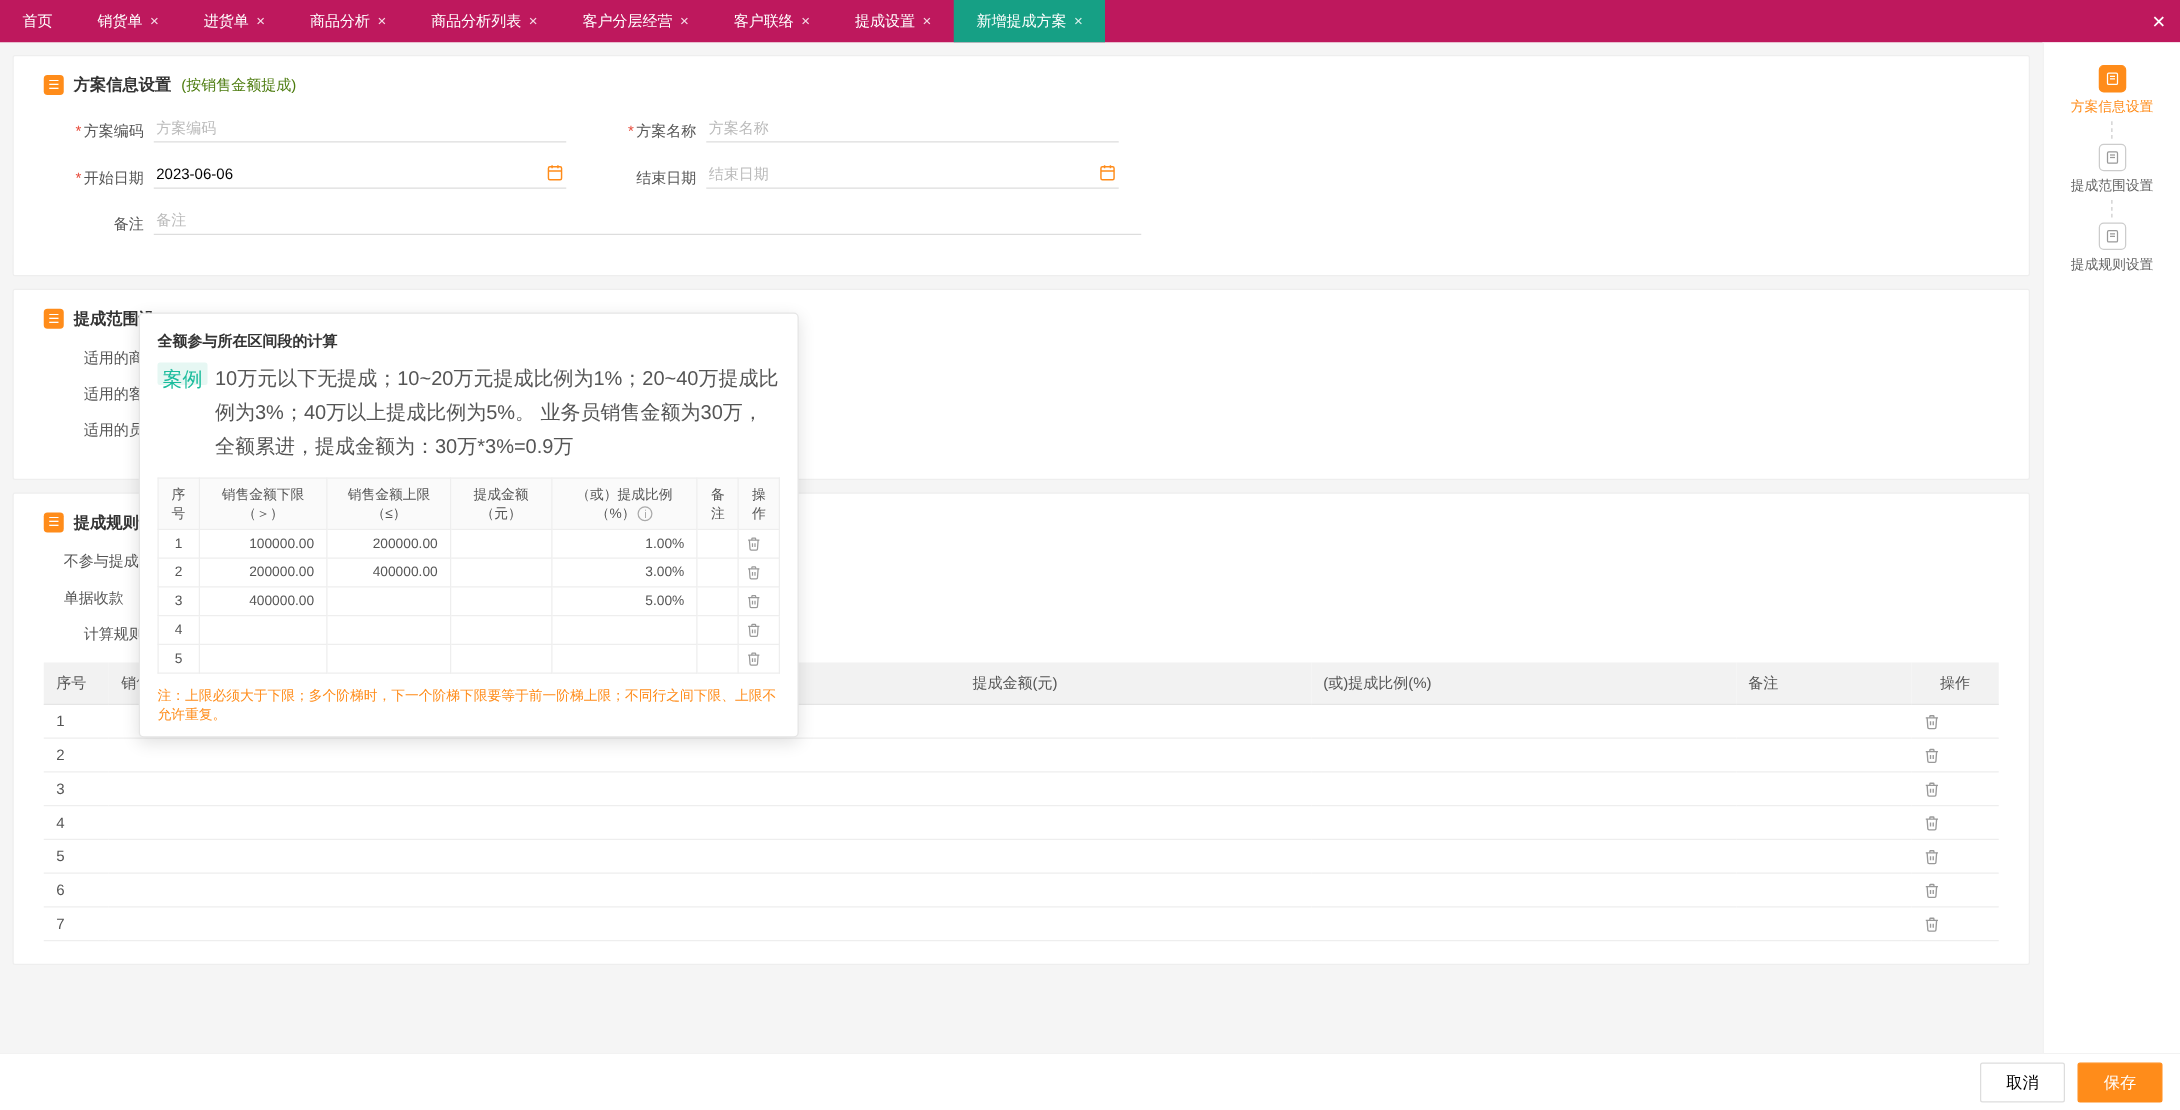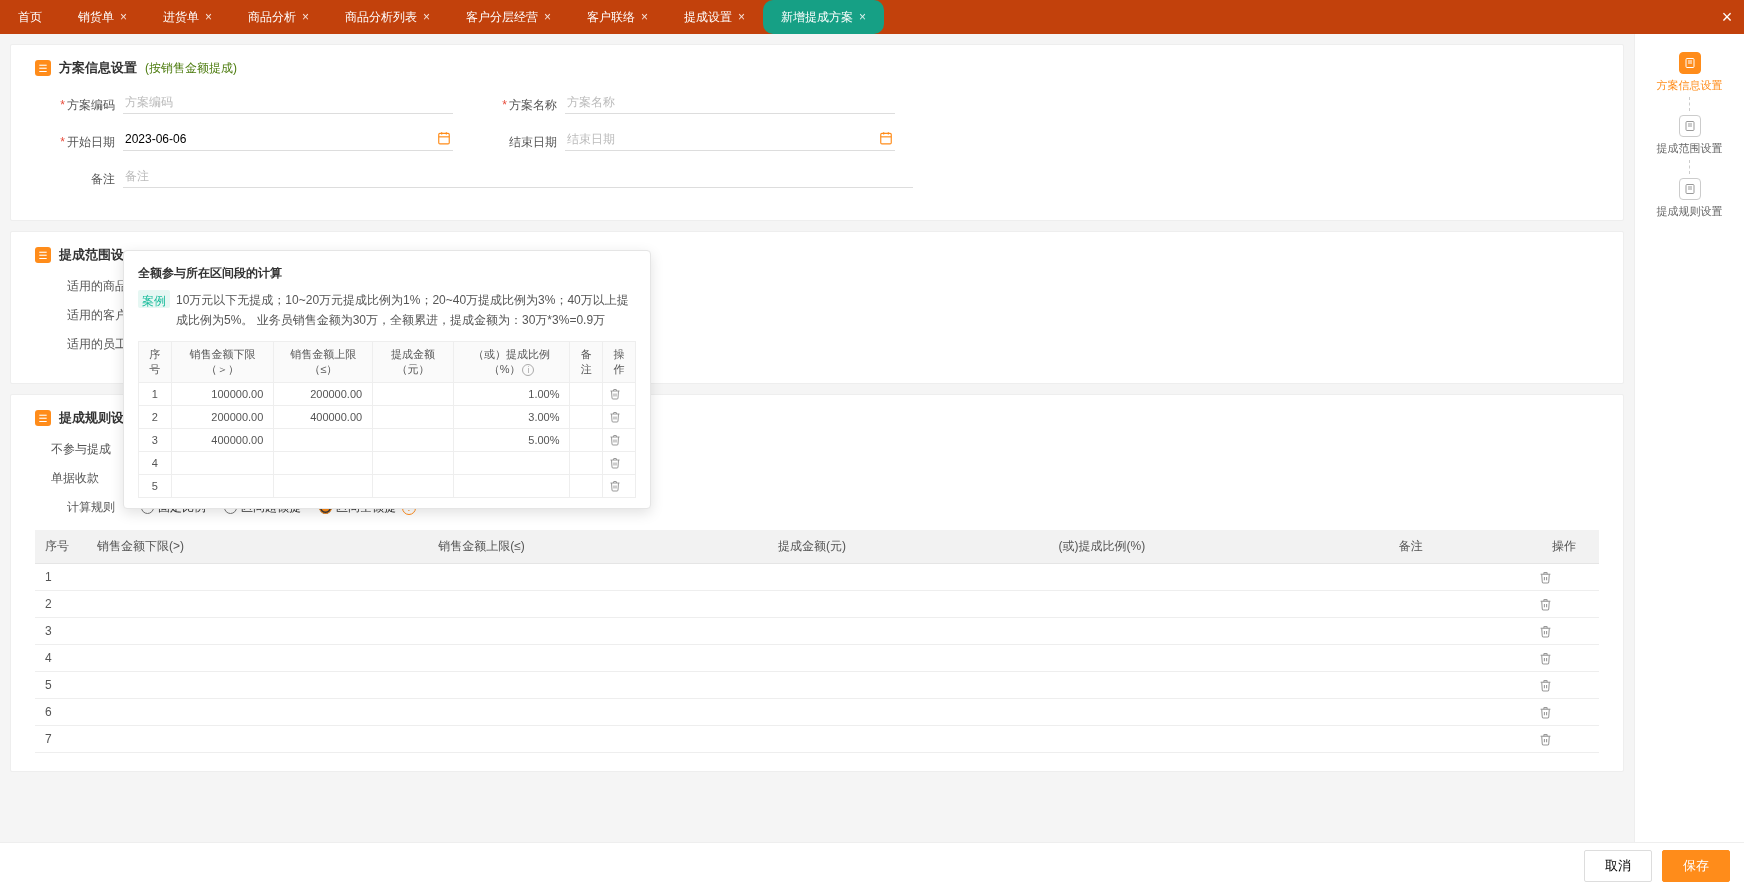--- a/index.html
+++ b/index.html
@@ -1,21 +1,21 @@
 <!DOCTYPE html>
 <html><head>
 <meta charset="utf-8">
 <style>
 * { box-sizing: border-box; margin: 0; padding: 0; }
 body { font-family: "Microsoft YaHei", Arial, sans-serif; font-size: 12px; color: #333; background: #f5f5f5; overflow: hidden; }
 
 
-.tabbar { background: #c2410c; height: 34px; display: flex; align-items: stretch; color: #fff; position: relative; }
+.tabbar { background: #be185d; height: 34px; display: flex; align-items: stretch; color: #fff; position: relative; }
 .tab { padding: 0 18px; display: flex; align-items: center; gap: 6px; cursor: pointer; white-space: nowrap; }
-.tab.active { background: #16a085; border-radius: 10px; }
+.tab.active { background: #16a085; }
 .tab .close { font-size: 12px; opacity: .85; }
 .tabbar-close { position: absolute; right: 0; top: 0; width: 34px; height: 34px; display:flex; align-items:center; justify-content:center; font-size:18px; cursor:pointer; }
 
 
 .page { position: absolute; top: 34px; left: 0; right: 0; bottom: 0; display: flex; }
 .main { flex: 1; overflow: auto; padding: 10px 10px 60px 10px; }
 .rightnav { width: 110px; background:#fff; border-left:1px solid #eee; padding-top: 18px; display:flex; flex-direction:column; align-items:center; gap:4px; }
 
 .rightnav .step { display:flex; flex-direction:column; align-items:center; gap:4px; }
 .rightnav .step-icon { width:22px; height:22px; border:1px solid #ccc; border-radius:4px; display:flex; align-items:center; justify-content:center; color:#999; cursor:pointer; }
@@ -43,23 +43,23 @@
 .date-wrap .cal { position:absolute; right:2px; top:3px; color:#ff8c1a; pointer-events:none; }
 
 
 .radio-row { display:flex; align-items:center; gap:18px; padding-left:16px; margin-top:10px; }
 .radio-label { display:flex; align-items:center; gap:4px; cursor:pointer; }
 .radio-label input { accent-color:#ff8c1a; }
 .rule-label { width:64px; text-align:right; color:#555; margin-right:8px; }
 .help-icon { width:14px; height:14px; border:1px solid #ff8c1a; color:#ff8c1a; border-radius:50%; display:inline-flex; align-items:center; justify-content:center; font-size:10px; margin-left:2px; cursor:pointer; }
 
 
-.popover { position:absolute; left:123px; top:250px; width:528px; background:#fff; border:1px solid #e5e5e5; box-shadow:0 4px 14px rgba(0,0,0,.12); border-radius:4px; padding:14px 14px 10px 14px; z-index:50; }
+.popover { position:absolute; left:111px; top:250px; width:528px; background:#fff; border:1px solid #e5e5e5; box-shadow:0 4px 14px rgba(0,0,0,.12); border-radius:4px; padding:14px 14px 10px 14px; z-index:50; }
 .pop-title { font-weight:700; margin-bottom:8px; font-size:12px; }
-.pop-example { display:flex; gap:6px; margin-bottom:10px; font-size:12px; line-height:1.7; color:#555; }
+.pop-example { display:flex; gap:6px; margin-bottom:10px; font-size:16px; line-height:1.7; color:#555; }
 .pop-tag { background:#e6f7f3; color:#1abc9c; padding:1px 4px; border-radius:2px; height:18px; flex-shrink:0; }
 .pop-table { width:100%; border-collapse:collapse; font-size:11px; }
 .pop-table th, .pop-table td { border:1px solid #eee; padding:5px 6px; text-align:center; color:#555; }
 .pop-table th { background:#fafafa; font-weight:500; }
 .pop-table td.num { text-align:right; padding-right:10px; }
 .pop-note { color:#ff8c1a; font-size:11px; margin-top:10px; }
 .del-icon { color:#999; cursor:pointer; }
 .info-circ { display:inline-flex; width:12px; height:12px; border:1px solid #aaa; border-radius:50%; font-size:9px; align-items:center; justify-content:center; margin-left:2px; color:#aaa; }
 
 
@@ -450,18 +450,19 @@
           <td></td>
           <td><span class="del-icon"><svg width="12" height="12" viewBox="0 0 24 24" fill="none" stroke="currentColor" stroke-width="2">
                 <polyline points="3 6 5 6 21 6"></polyline>
                 <path d="M19 6l-1 14a2 2 0 0 1-2 2H8a2 2 0 0 1-2-2L5 6"></path>
                 <path d="M10 11v6M14 11v6"></path>
                 <path d="M9 6V4a1 1 0 0 1 1-1h4a1 1 0 0 1 1 1v2"></path>
               </svg></span></td>
         </tr>
       </tbody>
   </table>
+  <div class="pop-note">注：上限必须大于下限；多个阶梯时，下一个阶梯下限要等于前一阶梯上限；不同行之间下限、上限不允许重复。</div>
 </div>
 
 <div class="footer">
   <button class="btn">取消</button>
   <button class="btn primary">保存</button>
 </div>
 
 </body></html>

